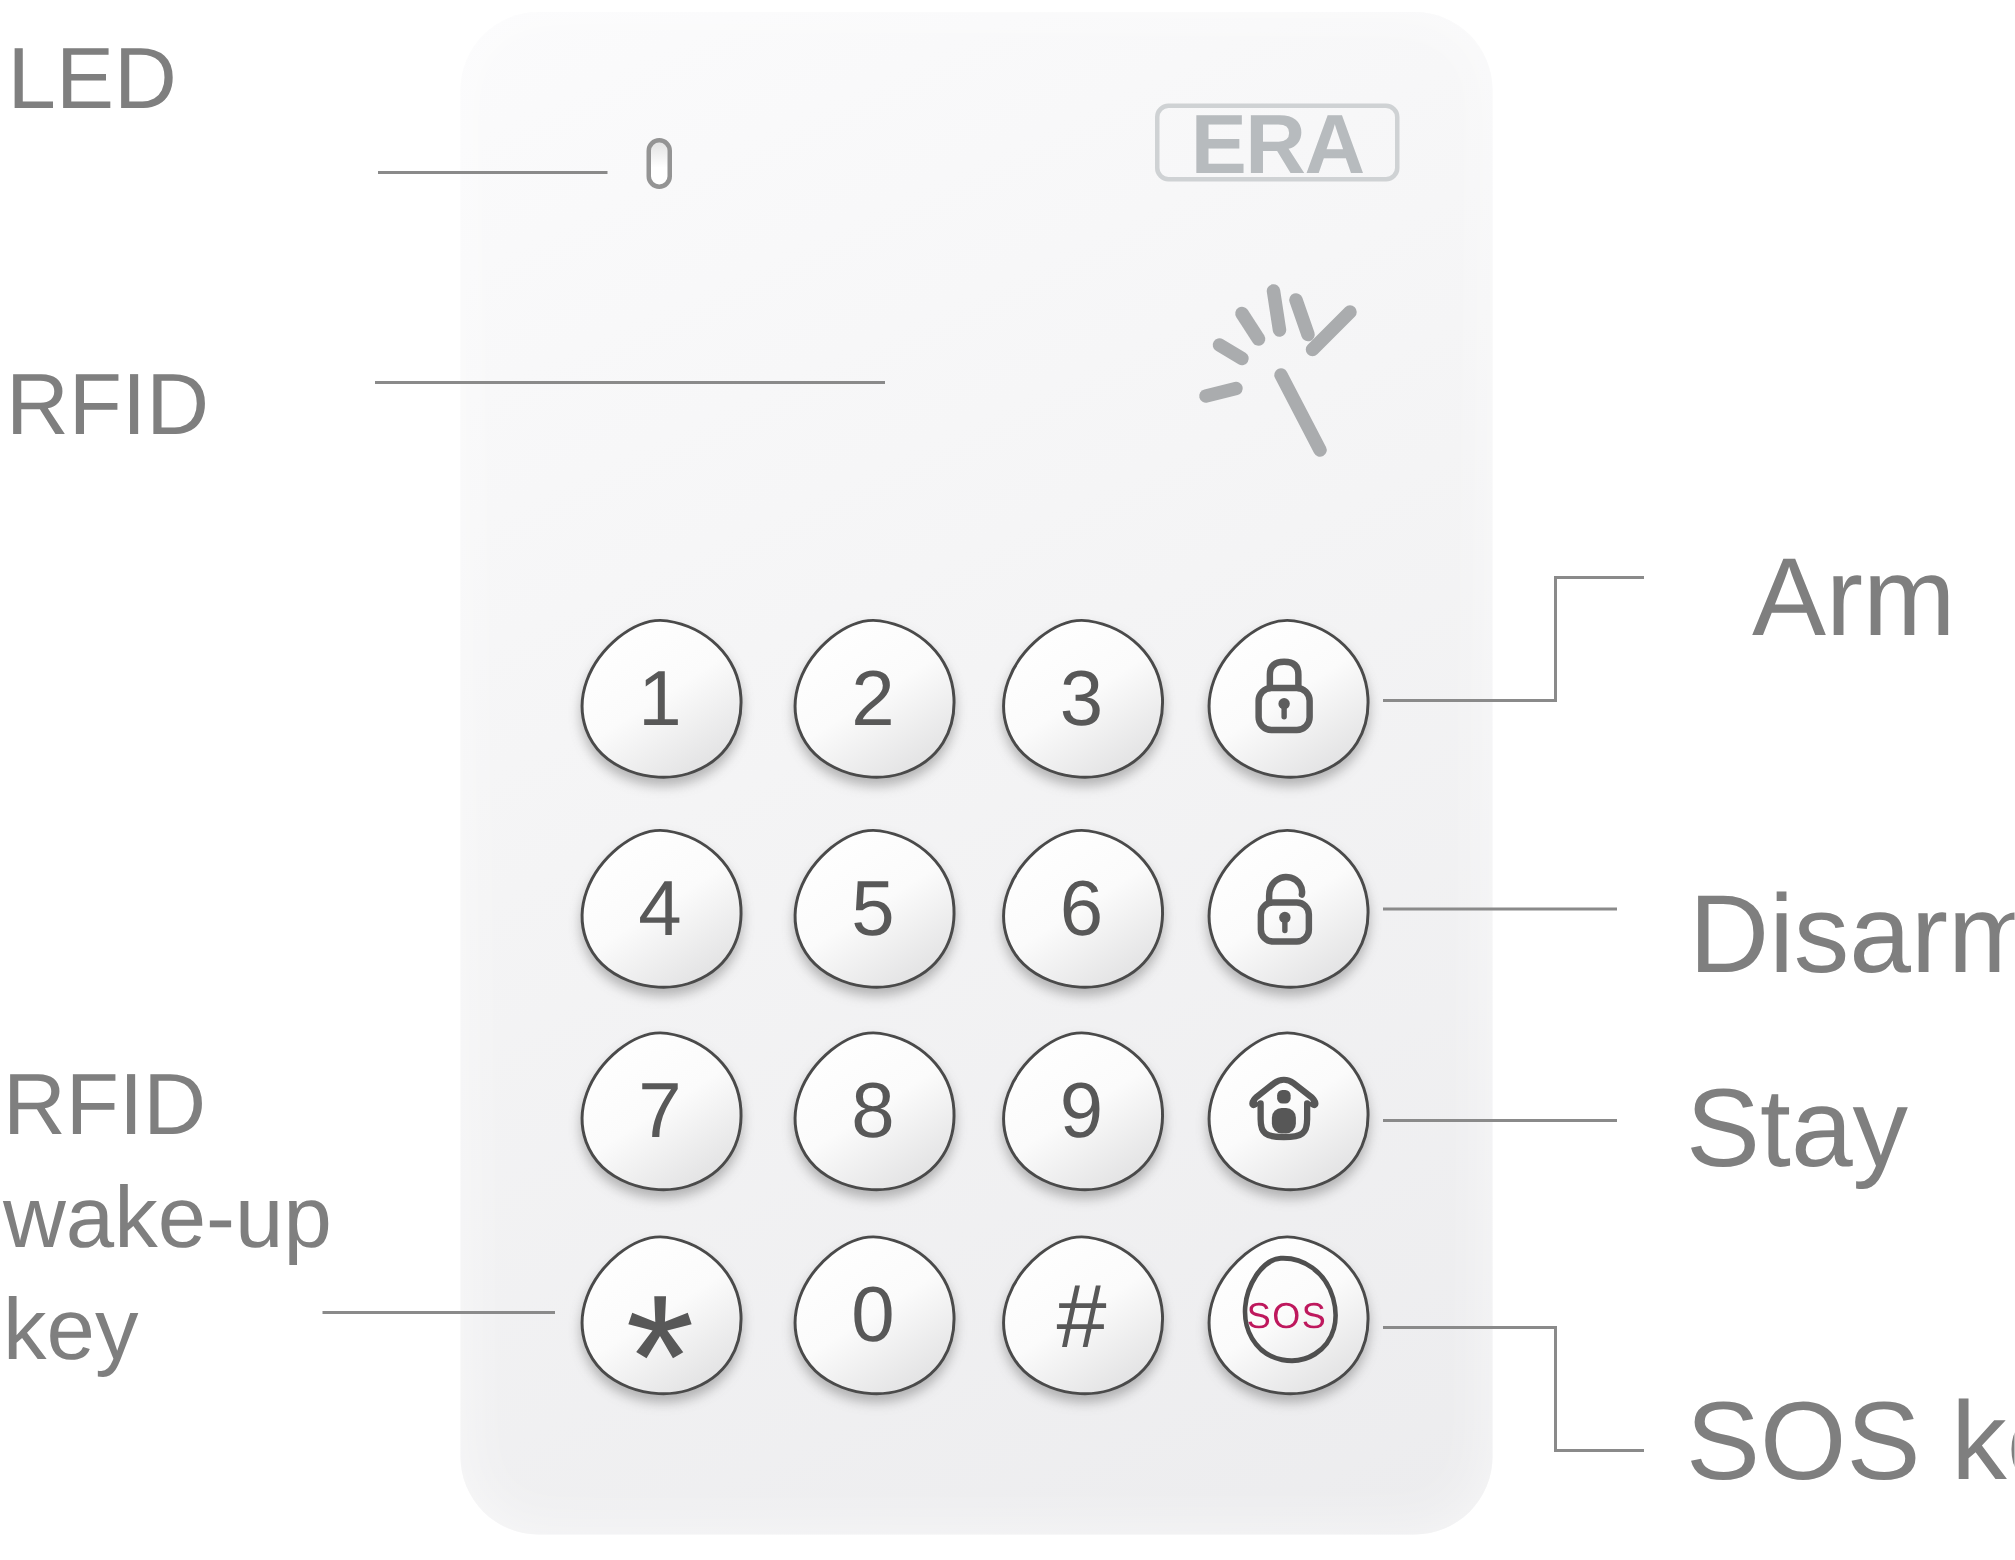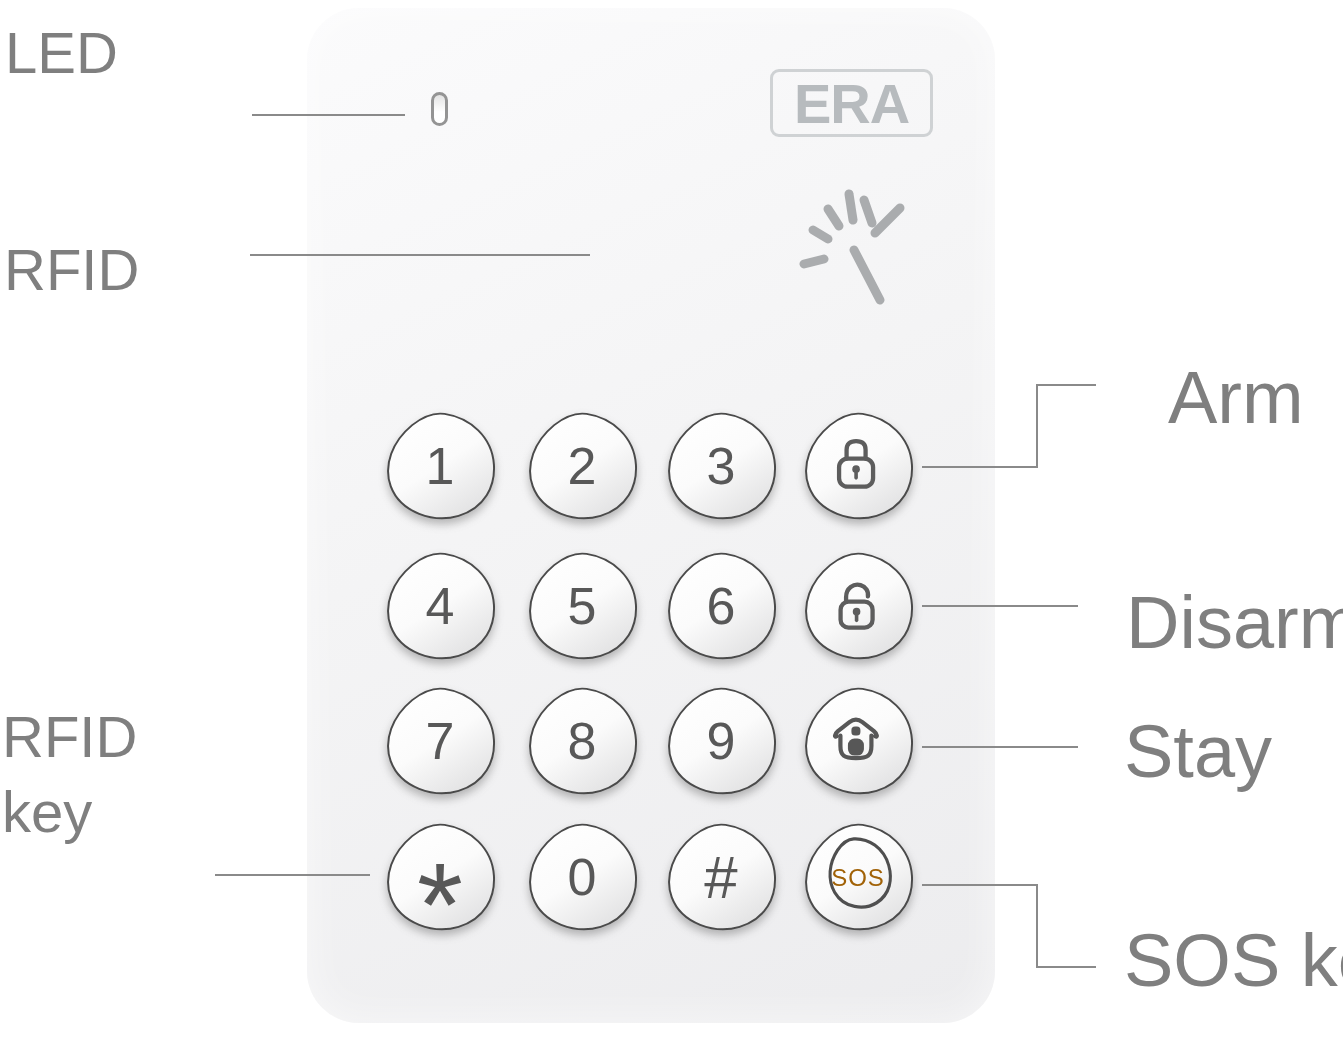--- a/index.html
+++ b/index.html
@@ -15,21 +15,21 @@
     background:linear-gradient(155deg,#fbfbfc 0%,#f4f4f5 45%,#ececee 100%);
     box-shadow:inset 0 0 40px rgba(255,255,255,.6);
   }
   .led {
     position:absolute; left:431px; top:92px; width:17px; height:34px;
     border:3px solid #949494; border-radius:10px;
     background:linear-gradient(#e3e3e3,#ffffff 60%);
     box-sizing:border-box;
   }
   .logo {
-    position:absolute; left:770px; top:69px; width:163px; height:68px;
+    position:absolute; left:770px; top:69px; width:163px; height:52px;
     border:3px solid #cfd2d4; border-radius:9px; box-sizing:border-box;
     display:flex; align-items:center; justify-content:center;
     font-weight:bold; font-size:56px; letter-spacing:-1px; color:#b7bbbe;
   }
   .rfid-wave { position:absolute; left:795px; top:180px; width:130px; height:140px; }
 
   
   .key { position:absolute; width:116px; height:112px; }
   .key .shape {
     position:absolute; left:0; top:0; width:100%; height:100%;
@@ -38,21 +38,21 @@
   .key .glyph {
     position:absolute; inset:0; display:flex; align-items:center; justify-content:center;
     font-size:52px; color:#585858; pointer-events:none;
   }
   .key .glyph.star { font-size:118px; transform:translateY(28px); }
   .key .glyph.hash { font-size:60px; }
   .key .icon { position:absolute; left:50%; top:50%; transform:translate(-54%,-56%); }
   .sos-inner { position:absolute; left:26px; top:15px; width:66px; height:74px; transform:rotate(-13deg); }
   .sos-text {
     position:absolute; inset:0; display:flex; align-items:center; justify-content:center;
-    font-size:24px; letter-spacing:1px; color:#a16207; transform:translate(0px,1px);
+    font-size:24px; letter-spacing:1px; color:#be185d; transform:translate(0px,1px);
   }
 
   
   .ann { position:absolute; color:#7f7f7f; white-space:nowrap; }
   .ann-left  { font-size:58px; }
   .ann-right { font-size:74px; }
   .lh-led    { line-height:85px; }
   .lh-rfid   { line-height:71px; }
   .lh-wake   { line-height:75px; }
   .lh-stay   { line-height:79px; }
@@ -236,20 +236,21 @@
 <div class="ann ann-left lh-led" style="left:5px;top:10px">
   <div>LED</div>
 </div>
 
 <div class="ann ann-left lh-rfid" style="left:4px;top:234px">
   <div>RFID</div>
 </div>
 
 <div class="ann ann-left lh-wake" style="left:2px;top:699px">
   <div>RFID</div>
+  <div>wake-up</div>
   <div>key</div>
 </div>
 
 <div class="ann ann-right" style="left:1168px;top:355px">
   <span>Arm</span>
 </div>
 
 <div class="ann ann-right" style="left:1126px;top:580px">
   <span>Disarm</span>
 </div>

